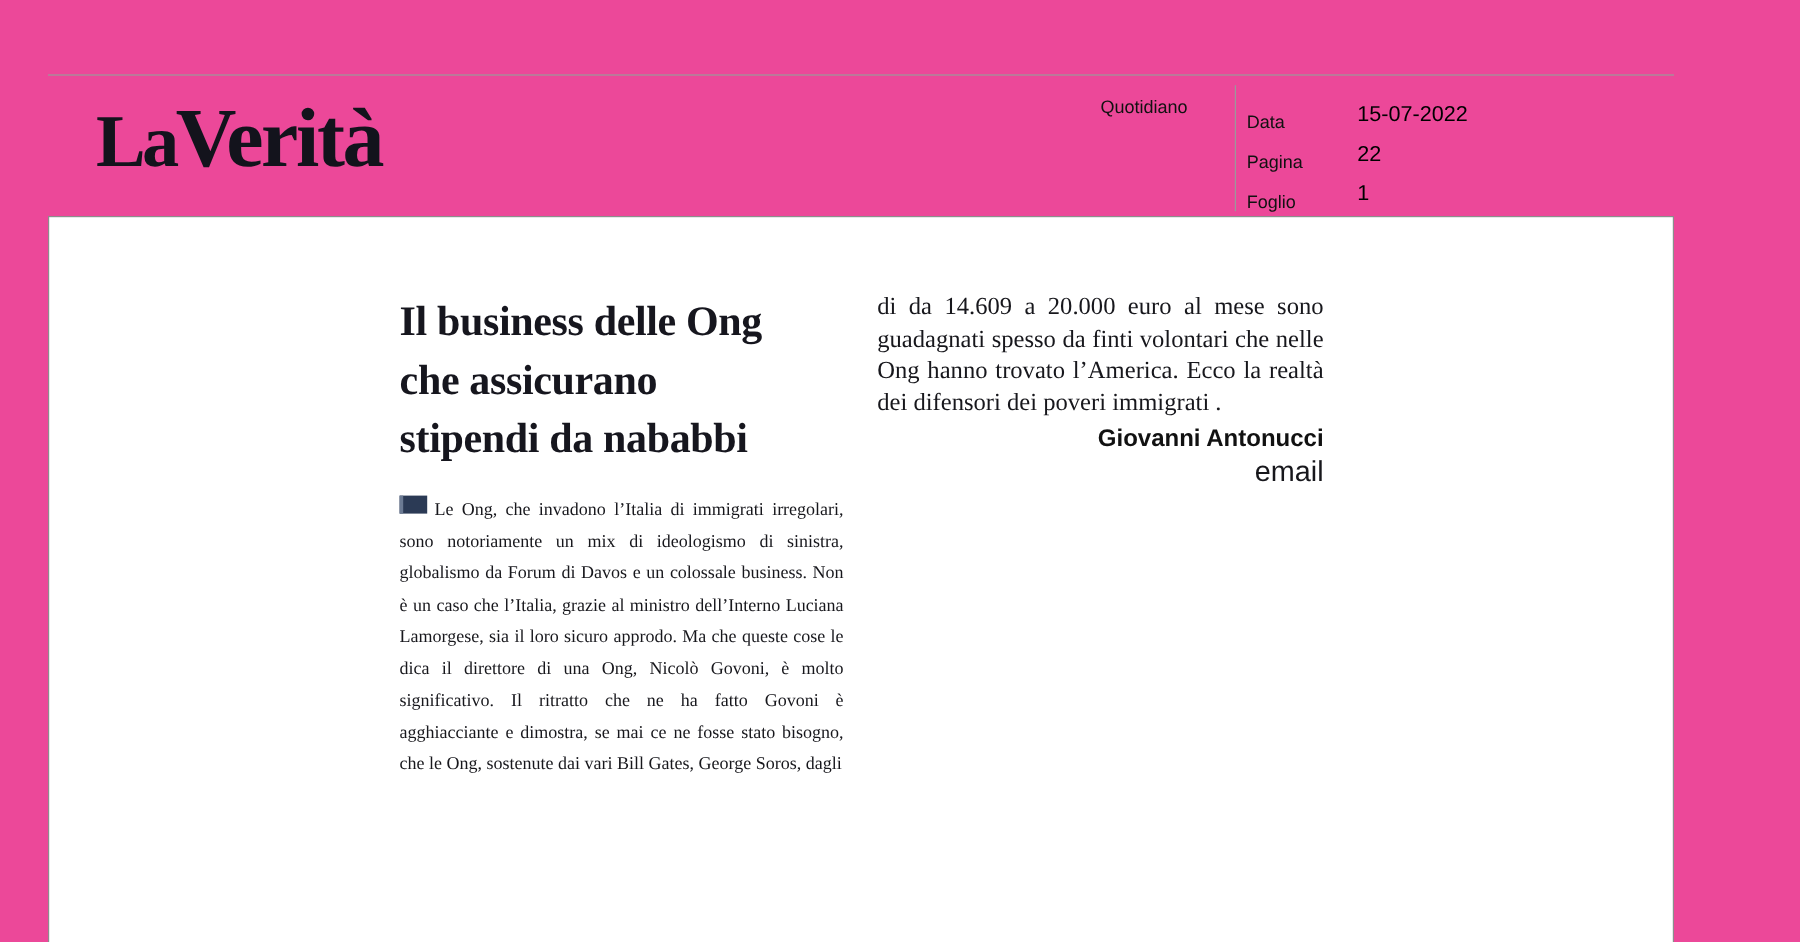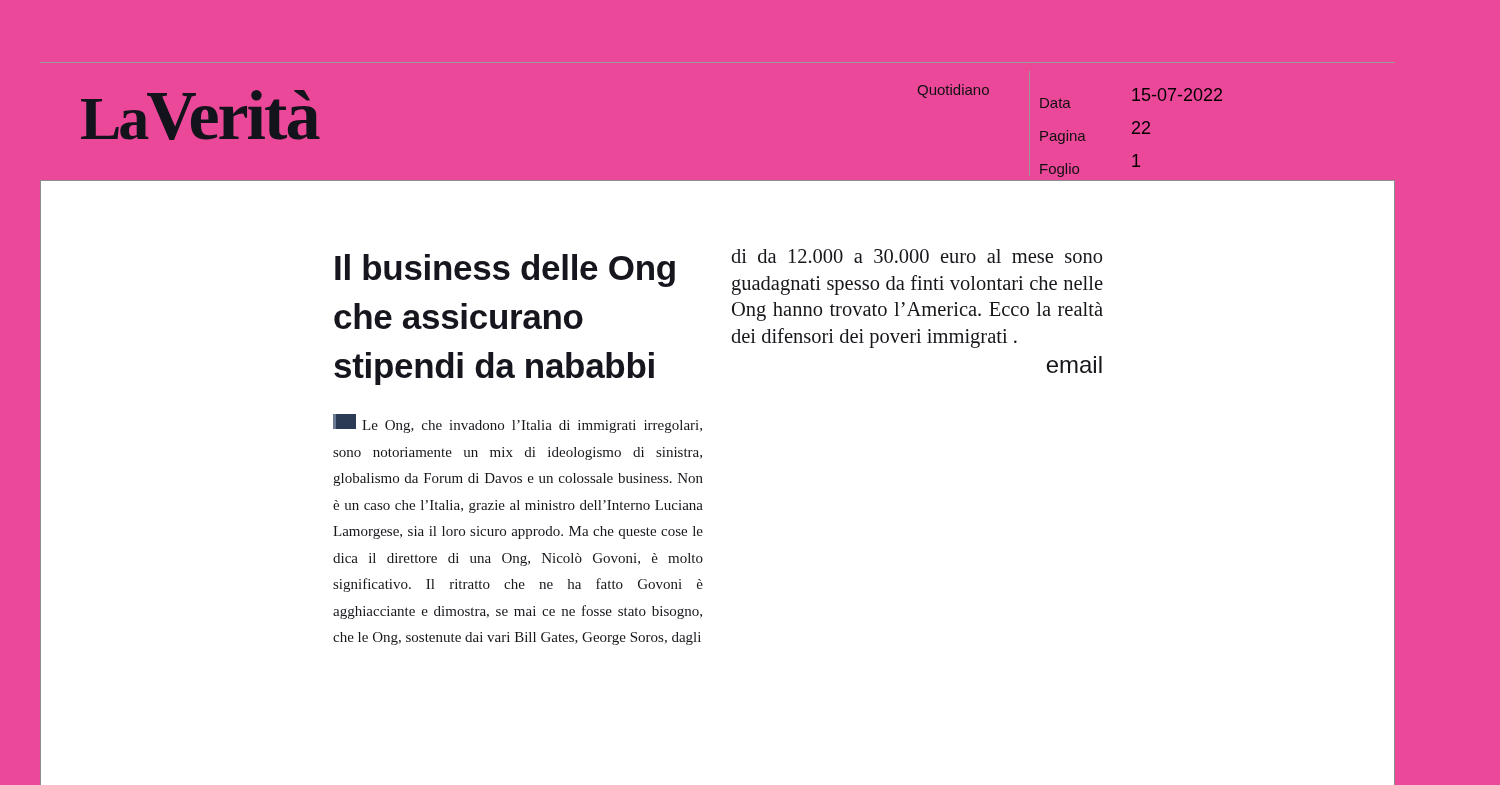--- a/index.html
+++ b/index.html
@@ -121,21 +121,21 @@
   }
 
   .col-left {
     position: absolute;
     left: 292px;
     top: 62px;
     width: 370px;
   }
 
   .headline {
-    font-family: Liberation Sans, sans-serif;
+    font-family: Liberation Serif, serif;
     font-weight: bold;
     font-size: 35px;
     line-height: 49px;
     letter-spacing: -0.3px;
     color: #16161e;
     margin: 0 0 22px 0;
   }
   .headline div { white-space: nowrap; }
 
   .body-text {
@@ -226,18 +226,19 @@
         <div>Il business delle Ong</div>
         <div>che assicurano</div>
         <div>stipendi da nababbi</div>
       </h1>
       <div class="body-text">
         <p><span class="dropcap-mark"></span><span>Le Ong, che invadono l’Italia di immigrati irregolari, sono notoriamente un mix di ideologismo di sinistra, globalismo da Forum di Davos e un colossale business. Non è un caso che l’Italia, grazie al ministro dell’Interno Luciana Lamorgese, sia il loro sicuro approdo. Ma che queste cose le dica il direttore di una Ong, Nicolò Govoni, è molto significativo. Il ritratto che ne ha fatto Govoni è agghiacciante e dimostra, se mai ce ne fosse stato bisogno, che le Ong, sostenute dai vari Bill Gates, George Soros, dagli</span></p>
       </div>
     </div>
 
     <div class="col-right">
-      <p class="standfirst">di da 12.000 a 30.000 euro al mese sono guadagnati spesso da finti volontari che nelle Ong hanno trovato l’America. Ecco la realtà dei difensori dei poveri immigrati .</p>
+      <p class="standfirst">di da 14.609 a 20.000 euro al mese sono guadagnati spesso da finti volontari che nelle Ong hanno trovato l’America. Ecco la realtà dei difensori dei poveri immigrati .</p>
+      <div class="byline">Giovanni Antonucci</div>
       <div class="email">email</div>
     </div>
 
   </div>
 </div>
 
 </body></html>

